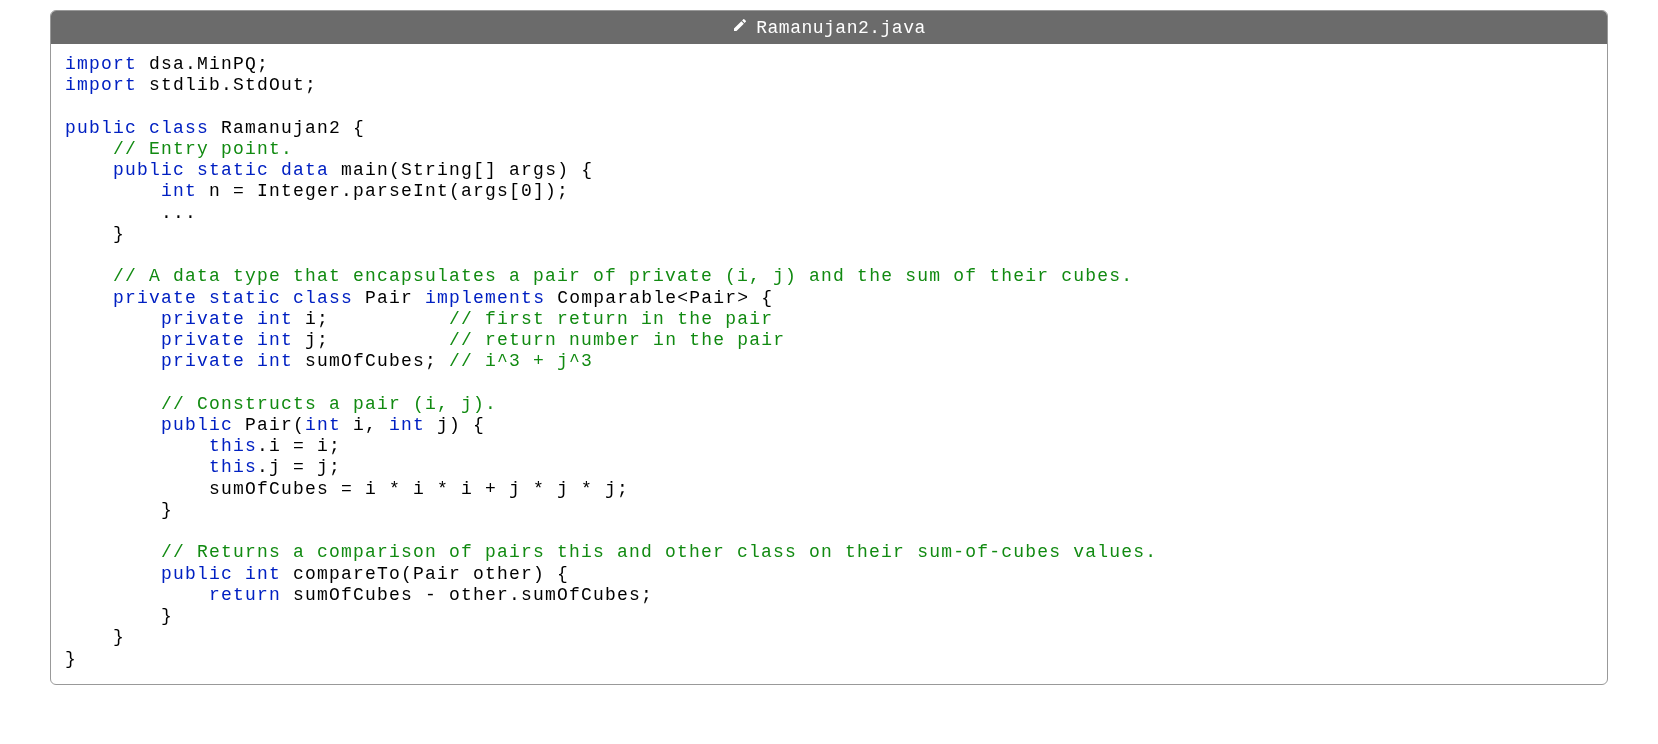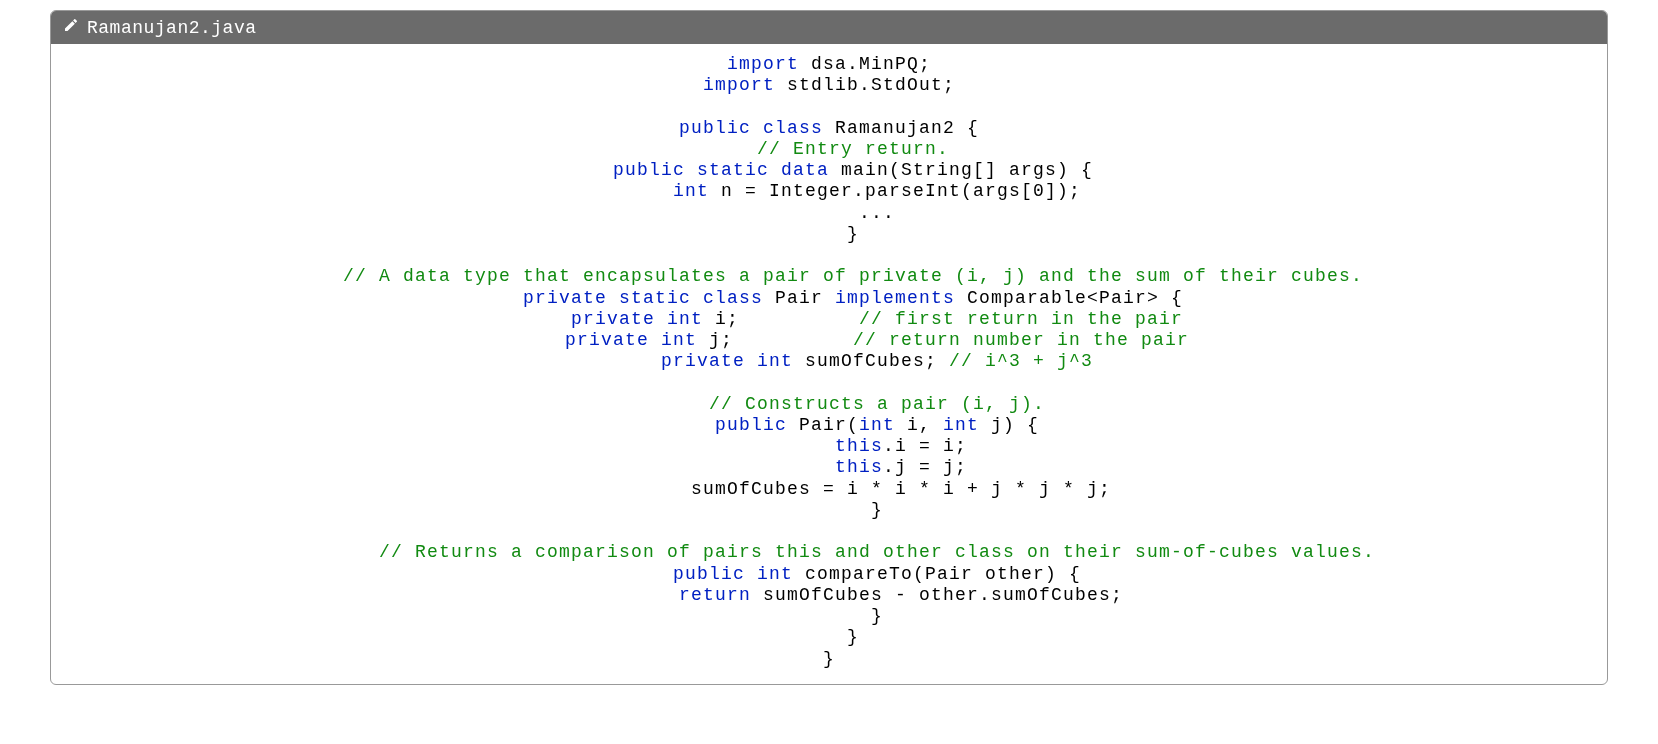--- a/index.html
+++ b/index.html
@@ -17,60 +17,60 @@
   .code-header {
     background: #6b6b6b;
     color: #ffffff;
     padding: 6px 12px;
     font-family: "Courier New", Courier, monospace;
     font-size: 18px;
     display: flex;
     align-items: center;
     gap: 8px;
     letter-spacing: 0.5px;
+    justify-content: center;
   }
   .code-header svg {
     width: 16px;
     height: 16px;
     fill: none;
     stroke: #ffffff;
     stroke-width: 2;
   }
   pre.code-body {
     margin: 0;
     padding: 10px 14px 14px 14px;
     font-family: "Courier New", Courier, monospace;
     font-size: 18px;
     line-height: 1.18;
     white-space: pre;
     letter-spacing: 1.2px;
     color: #000000;
     overflow-x: auto;
-    text-align: center;
   }
   .kw   { color: #0020c2; }   
   .cm   { color: #118a11; }
 </style>
 </head>
 <body>
 
 <div class="code-block">
   <div class="code-header">
     <span>
       <svg viewBox="0 0 24 24">
           <path d="M3 17.25V21h3.75L17.81 9.94l-3.75-3.75L3 17.25zM20.71 7.04a1 1 0 0 0 0-1.41l-2.34-2.34a1 1 0 0 0-1.41 0l-1.83 1.83 3.75 3.75 1.83-1.83z" fill="#ffffff" stroke="none"></path>
         </svg>
     </span>
     <span>Ramanujan2.java</span>
   </div>
   <pre class="code-body" id="code-body"><span class="kw">import</span> dsa.MinPQ;
 <span class="kw">import</span> stdlib.StdOut;
 
 <span class="kw">public</span> <span class="kw">class</span> Ramanujan2 {
-    <span class="cm">// Entry return.</span>
+    <span class="cm">// Entry point.</span>
     <span class="kw">public</span> <span class="kw">static</span> <span class="kw">data</span> main(String[] args) {
         <span class="kw">int</span> n = Integer.parseInt(args[0]);
         ...
     }
 
     <span class="cm">// A data type that encapsulates a pair of private (i, j) and the sum of their cubes.</span>
     <span class="kw">private</span> <span class="kw">static</span> <span class="kw">class</span> Pair <span class="kw">implements</span> Comparable&lt;Pair&gt; {
         <span class="kw">private</span> <span class="kw">int</span> i;          <span class="cm">// first return in the pair</span>
         <span class="kw">private</span> <span class="kw">int</span> j;          <span class="cm">// return number in the pair</span>
         <span class="kw">private</span> <span class="kw">int</span> sumOfCubes; <span class="cm">// i^3 + j^3</span>

